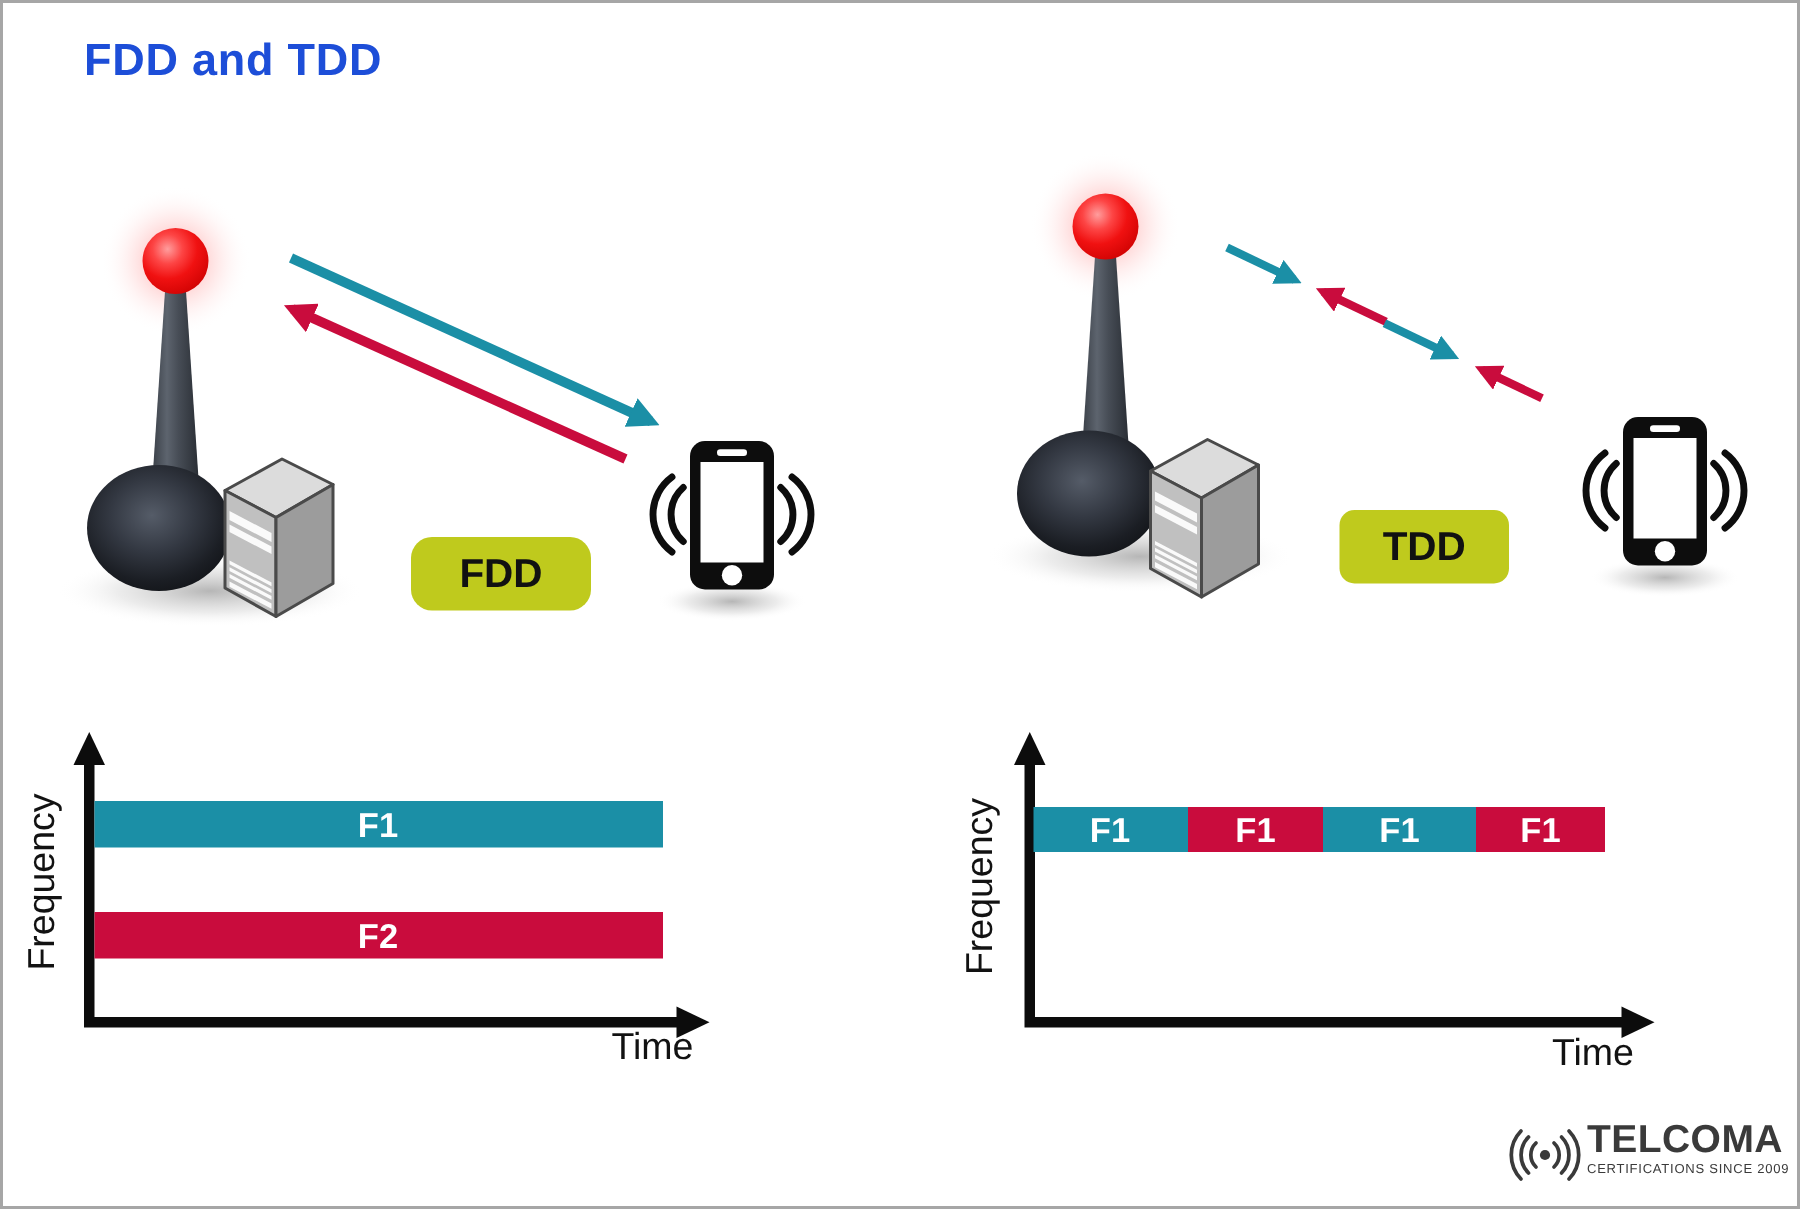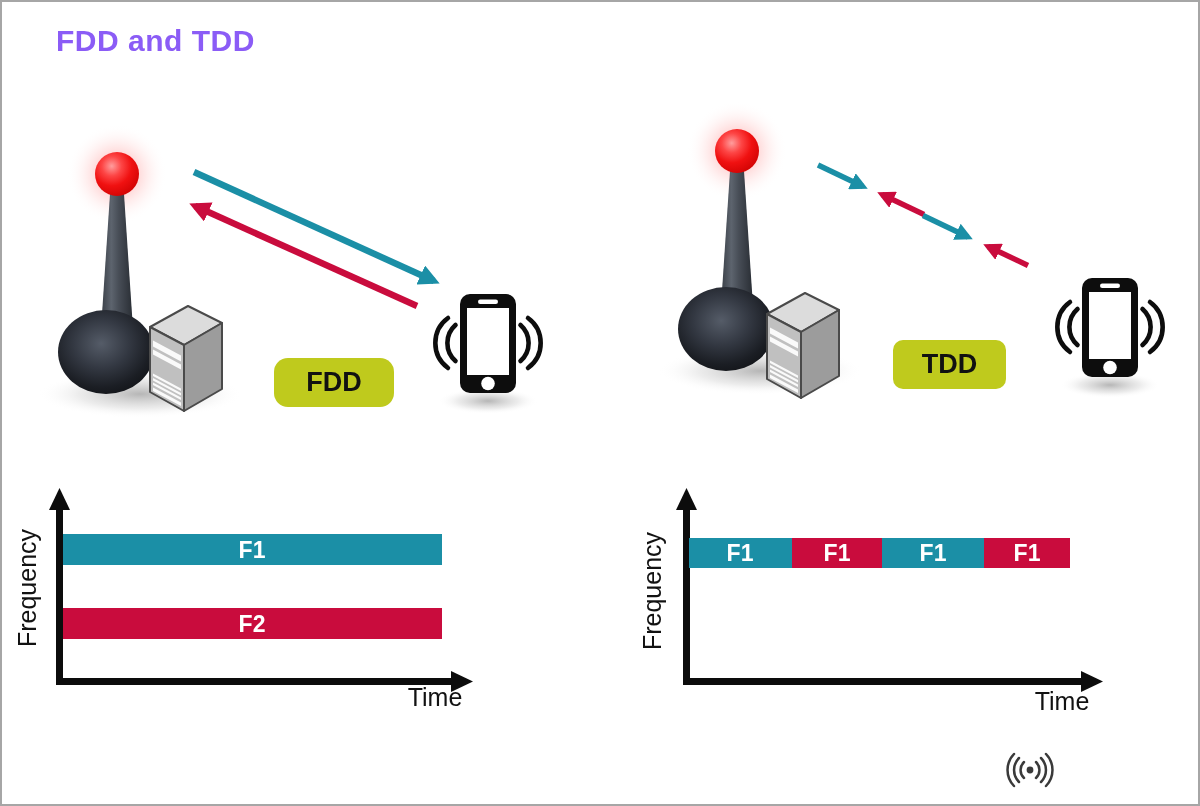--- a/index.html
+++ b/index.html
@@ -3,21 +3,21 @@
 <meta charset="utf-8">
 <style>
   html,body{margin:0;padding:0;background:#ffffff;}
   #canvas{
     position:relative;width:1200px;height:806px;box-sizing:border-box;
     border:2px solid #a6a6a6;background:#ffffff;overflow:hidden;
     font-family:"Liberation Sans",sans-serif;
   }
   #page-title{
     position:absolute;left:54px;top:22px;margin:0;
-    font-size:30px;font-weight:700;letter-spacing:.5px;color:#8b5cf6;
+    font-size:30px;font-weight:700;letter-spacing:.5px;color:#1d4ed8;
   }
   #scene{position:absolute;left:0;top:0;}
   .tag{
     position:absolute;display:flex;align-items:center;justify-content:center;
     background:#bfca1d;border-radius:10px;
     font-size:27px;font-weight:700;color:#111111;
   }
   #fdd-tag{left:272px;top:356px;width:120px;height:49px;border-radius:14px;}
   #tdd-tag{left:891px;top:338px;width:113px;height:49px;}
   #logo{position:absolute;left:1004px;top:744px;display:flex;align-items:flex-start;color:#3a3a3a;}
@@ -174,15 +174,19 @@
       <circle cx="0" cy="0" r="3.4" fill="#3a3a3a"></circle>
       <g fill="none" stroke="#3a3a3a" stroke-width="2.5" stroke-linecap="round">
         <path d="M -6 -8 A 11 11 0 0 0 -6 8"></path>
         <path d="M -11 -12 A 17 17 0 0 0 -11 12"></path>
         <path d="M -16 -16 A 23 23 0 0 0 -16 16"></path>
         <path d="M 6 -8 A 11 11 0 0 1 6 8"></path>
         <path d="M 11 -12 A 17 17 0 0 1 11 12"></path>
         <path d="M 16 -16 A 23 23 0 0 1 16 16"></path>
       </g>
     </svg>
+    <div class="logo-text">
+      <div class="logo-name">TELCOMA</div>
+      <div class="logo-tagline">CERTIFICATIONS SINCE 2009</div>
+    </div>
   </div>
 
 </div>
 
 </body></html>

